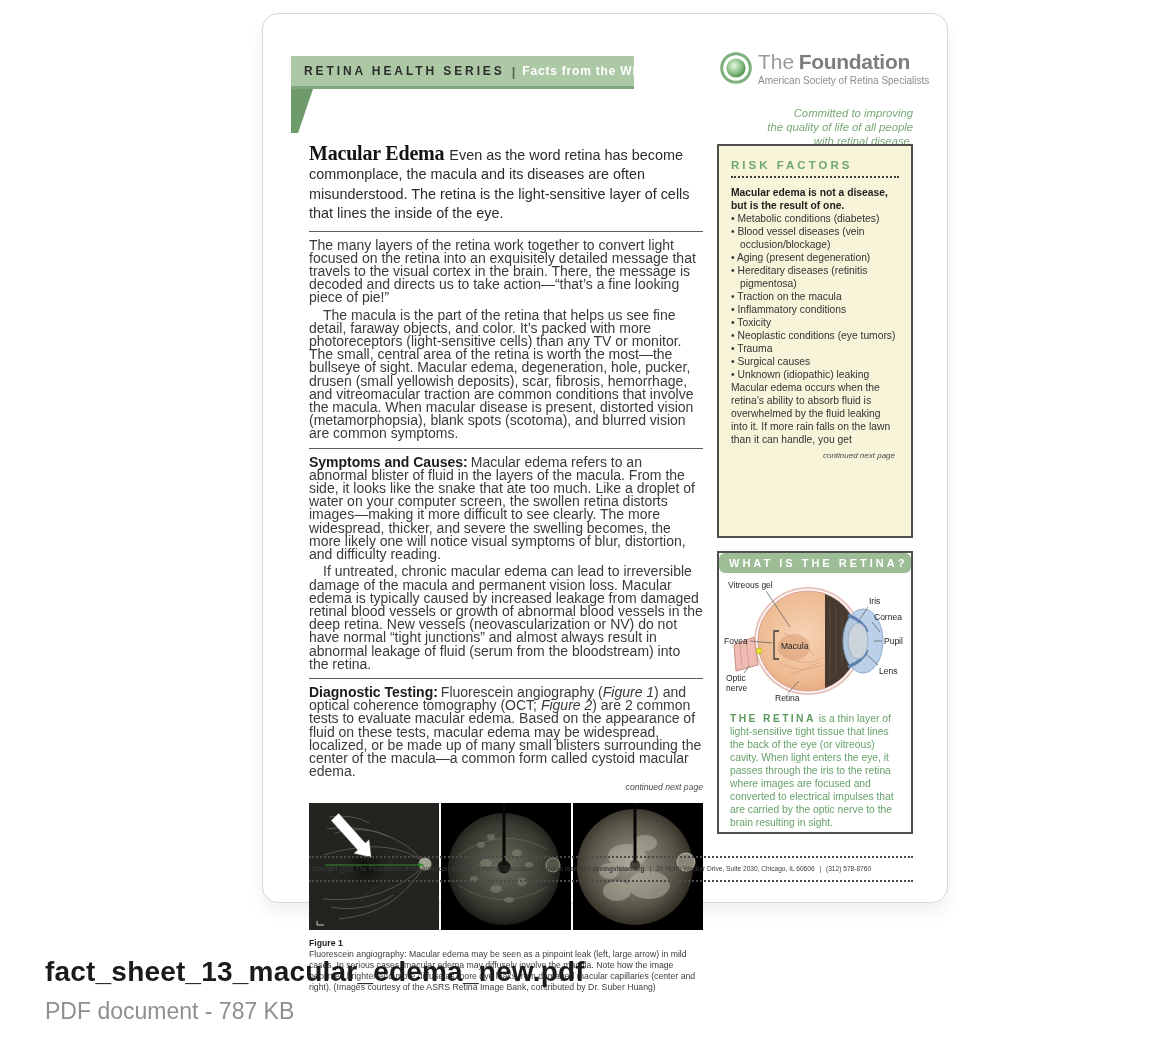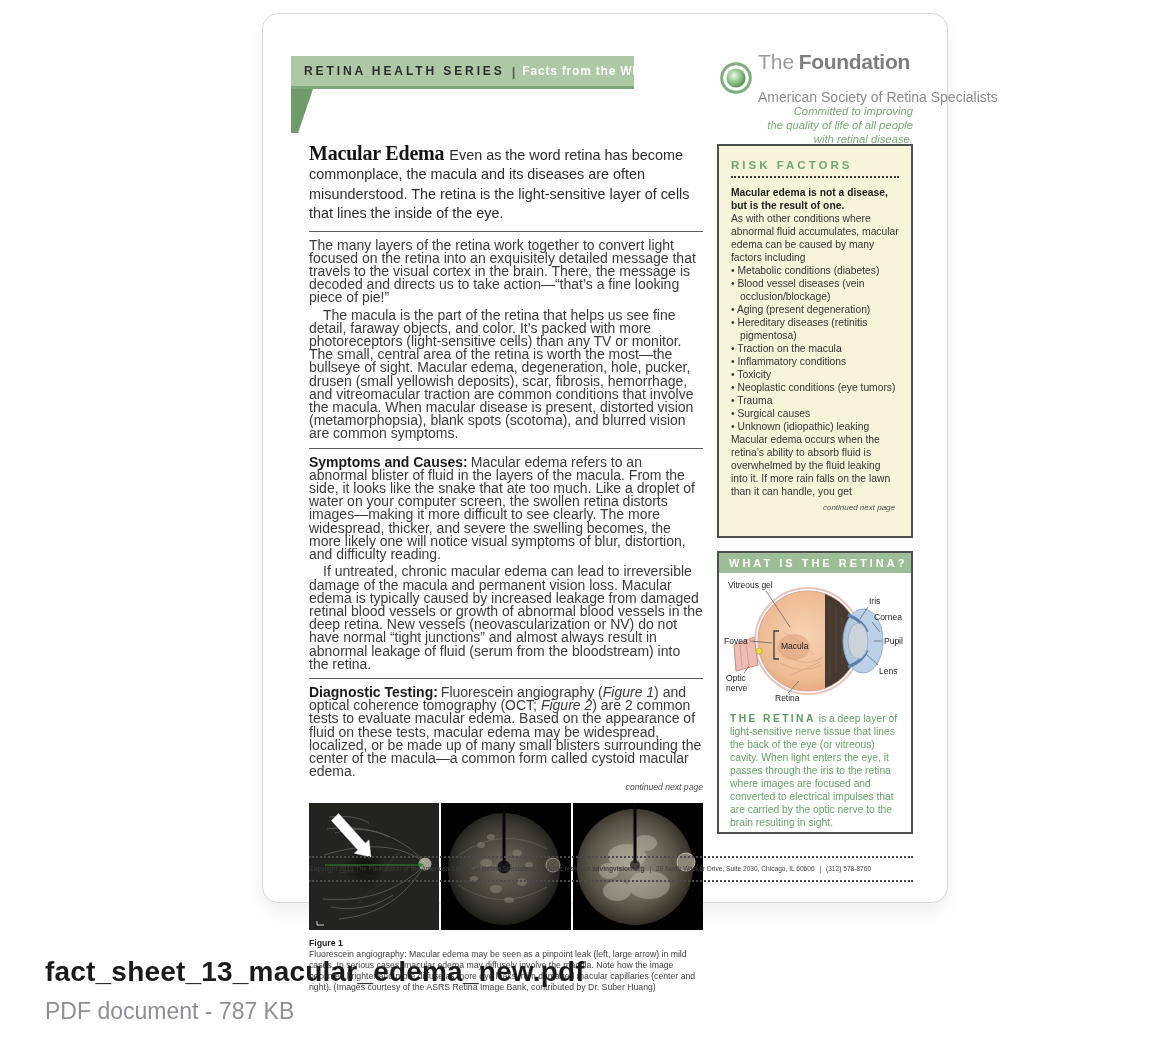--- a/index.html
+++ b/index.html
@@ -29,22 +29,22 @@
     position:absolute; left:28px; top:75px; width:22px; height:44px;
     background:#6f9b6b; clip-path:polygon(0 0,100% 0,32% 100%,0 100%);
   }
 
   
   .logo-block { position:absolute; left:456px; top:36px; width:194px; }
   .logo-row { display:flex; align-items:center; }
   .logo-icon { flex:0 0 34px; margin-right:5px; }
   .logo-the { font-size:21px; font-weight:300; color:#9b9b9b; }
   .logo-foundation { font-size:21px; font-weight:800; color:#7d7d7d; letter-spacing:-.3px; }
-  .logo-org { font-size:14px; color:#8c8c8c; margin-top:15px; white-space:nowrap; }
-  .tagline { text-align:right; font-style:italic; color:#79a877; font-size:11.3px; line-height:13.8px; margin-top:0; }
+  .logo-org { font-size:10px; color:#8c8c8c; margin-top:1px; white-space:nowrap; }
+  .tagline { text-align:right; font-style:italic; color:#79a877; font-size:11.3px; line-height:13.8px; margin-top:21px; }
 
   
   .main-col { position:absolute; left:46px; top:130px; width:394px; }
   .intro { font-size:14.4px; line-height:19.4px; color:#2b2b2b; margin:0; }
   .intro .title { font-size:20px; font-weight:800; color:#141414; margin-right:5px; letter-spacing:-.2px;font-family:Liberation Serif, serif; }
   .rule { border:none; border-top:1.5px solid #5e5e5e; margin:7px 0; }
   .body-p { font-size:14px; line-height:13.2px; margin:0 0 4px; color:#3a3a3a; }
   .indent { text-indent:14px; }
   .sec-label { font-weight:bold; color:#1b1b1b; margin-right:3px; }
   .continued { text-align:right; font-style:italic; font-size:8.6px; color:#4a4a4a; margin:1px 0 0; }
@@ -68,21 +68,21 @@
   .risk-box { border:2px solid #4f4f4f; background:#f7f4da; height:394px; padding:13px 12px 8px; }
   .risk-title { color:#6fa873; font-weight:bold; font-size:11.5px; letter-spacing:3px; }
   .risk-dotted { border:none; border-top:2px dotted #3d3d3d; margin:5px 0 8px; }
   .risk-lead-bold { font-weight:bold; font-size:10.3px; line-height:13px; color:#1d1d1d; margin:0; }
   .risk-text { font-size:10.3px; line-height:13px; color:#333; margin:0; }
   .rf-bullet { font-size:10.3px; line-height:13px; color:#333; padding-left:9px; text-indent:-9px; }
   .rf-bullet::before { content:"• "; }
   .risk-continued { text-align:right; font-style:italic; font-size:8px; color:#4a4a4a; margin:5px 4px 0 0; }
 
   .retina-box { margin-top:13px; border:2px solid #4f4f4f; background:#fff; height:283px; overflow:hidden; }
-  .retina-head { background:#9cbd96; color:#fff; font-weight:bold; font-size:11px; letter-spacing:3px; padding:4px 0 4px 10px; }
+  .retina-head { background:#9cbd96; color:#fff; font-weight:bold; font-size:11px; letter-spacing:3px; padding:4px 0 4px 10px;border-radius:6px; }
   .eye-wrap { padding:2px 2px 0; }
   .retina-body { padding:5px 11px 0; font-size:10.3px; line-height:13px; color:#67a26a; }
   .retina-body b { letter-spacing:2.4px; color:#5d9a60; }
 
   .eye-label { font-size:8.5px; fill:#1f1f1f; font-family:"Liberation Sans", sans-serif; }
   .leader { stroke:#666; stroke-width:.8; }
 
   
   .fileinfo { position:absolute; left:45px; top:956px; }
   .filename { font-size:28px; font-weight:bold; color:#1b1b1d; letter-spacing:.2px; margin:0; }
@@ -233,21 +233,20 @@
     <span>20 North Wacker Drive, Suite 2030, Chicago, IL 60606</span>
     <span class="fsep">|</span>
     <span>(312) 578-8760</span>
   </div>
 
   <div class="sidebar">
     <div class="risk-box">
       <div class="risk-title">RISK FACTORS</div>
       <div class="risk-dotted"></div>
       <p class="risk-lead-bold">Macular edema is not a disease, but is the result of one.</p>
-      <p class="risk-text">As with other conditions where abnormal fluid accumulates, macular edema can be caused by many factors including</p>
       <div>
 
       <div class="rf-bullet"><span>Metabolic conditions (diabetes)</span></div>
           <div class="rf-bullet"><span>Blood vessel diseases (vein occlusion/blockage)</span></div>
           <div class="rf-bullet"><span>Aging (present degeneration)</span></div>
           <div class="rf-bullet"><span>Hereditary diseases (retinitis pigmentosa)</span></div>
           <div class="rf-bullet"><span>Traction on the macula</span></div>
           <div class="rf-bullet"><span>Inflammatory conditions</span></div>
           <div class="rf-bullet"><span>Toxicity</span></div>
           <div class="rf-bullet"><span>Neoplastic conditions (eye tumors)</span></div>
@@ -319,21 +318,21 @@
           <text class="eye-label" x="152" y="45">Cornea</text>
           <text class="eye-label" x="2" y="69">Fovea</text>
           <text class="eye-label" x="59" y="74">Macula</text>
           <text class="eye-label" x="162" y="69">Pupil</text>
           <text class="eye-label" x="157" y="99">Lens</text>
           <text class="eye-label" x="4" y="106">Optic</text>
           <text class="eye-label" x="4" y="116">nerve</text>
           <text class="eye-label" x="53" y="126">Retina</text>
         </svg>
       </div>
-      <div class="retina-body"><b>THE RETINA</b><span> is a deep layer of light-sensitive nerve tissue that lines the back of the eye (or vitreous) cavity. When light enters the eye, it passes through the iris to the retina where images are focused and converted to electrical impulses that are carried by the optic nerve to the brain resulting in sight.</span></div>
+      <div class="retina-body"><b>THE RETINA</b><span> is a thin layer of light-sensitive tight tissue that lines the back of the eye (or vitreous) cavity. When light enters the eye, it passes through the iris to the retina where images are focused and converted to electrical impulses that are carried by the optic nerve to the brain resulting in sight.</span></div>
     </div>
   </div>
 </div>
 
 <div class="fileinfo">
   <p class="filename">fact_sheet_13_macular_edema_new.pdf</p>
   <p class="filemeta">PDF document - 787 KB</p>
 </div>
 
 </body></html>

